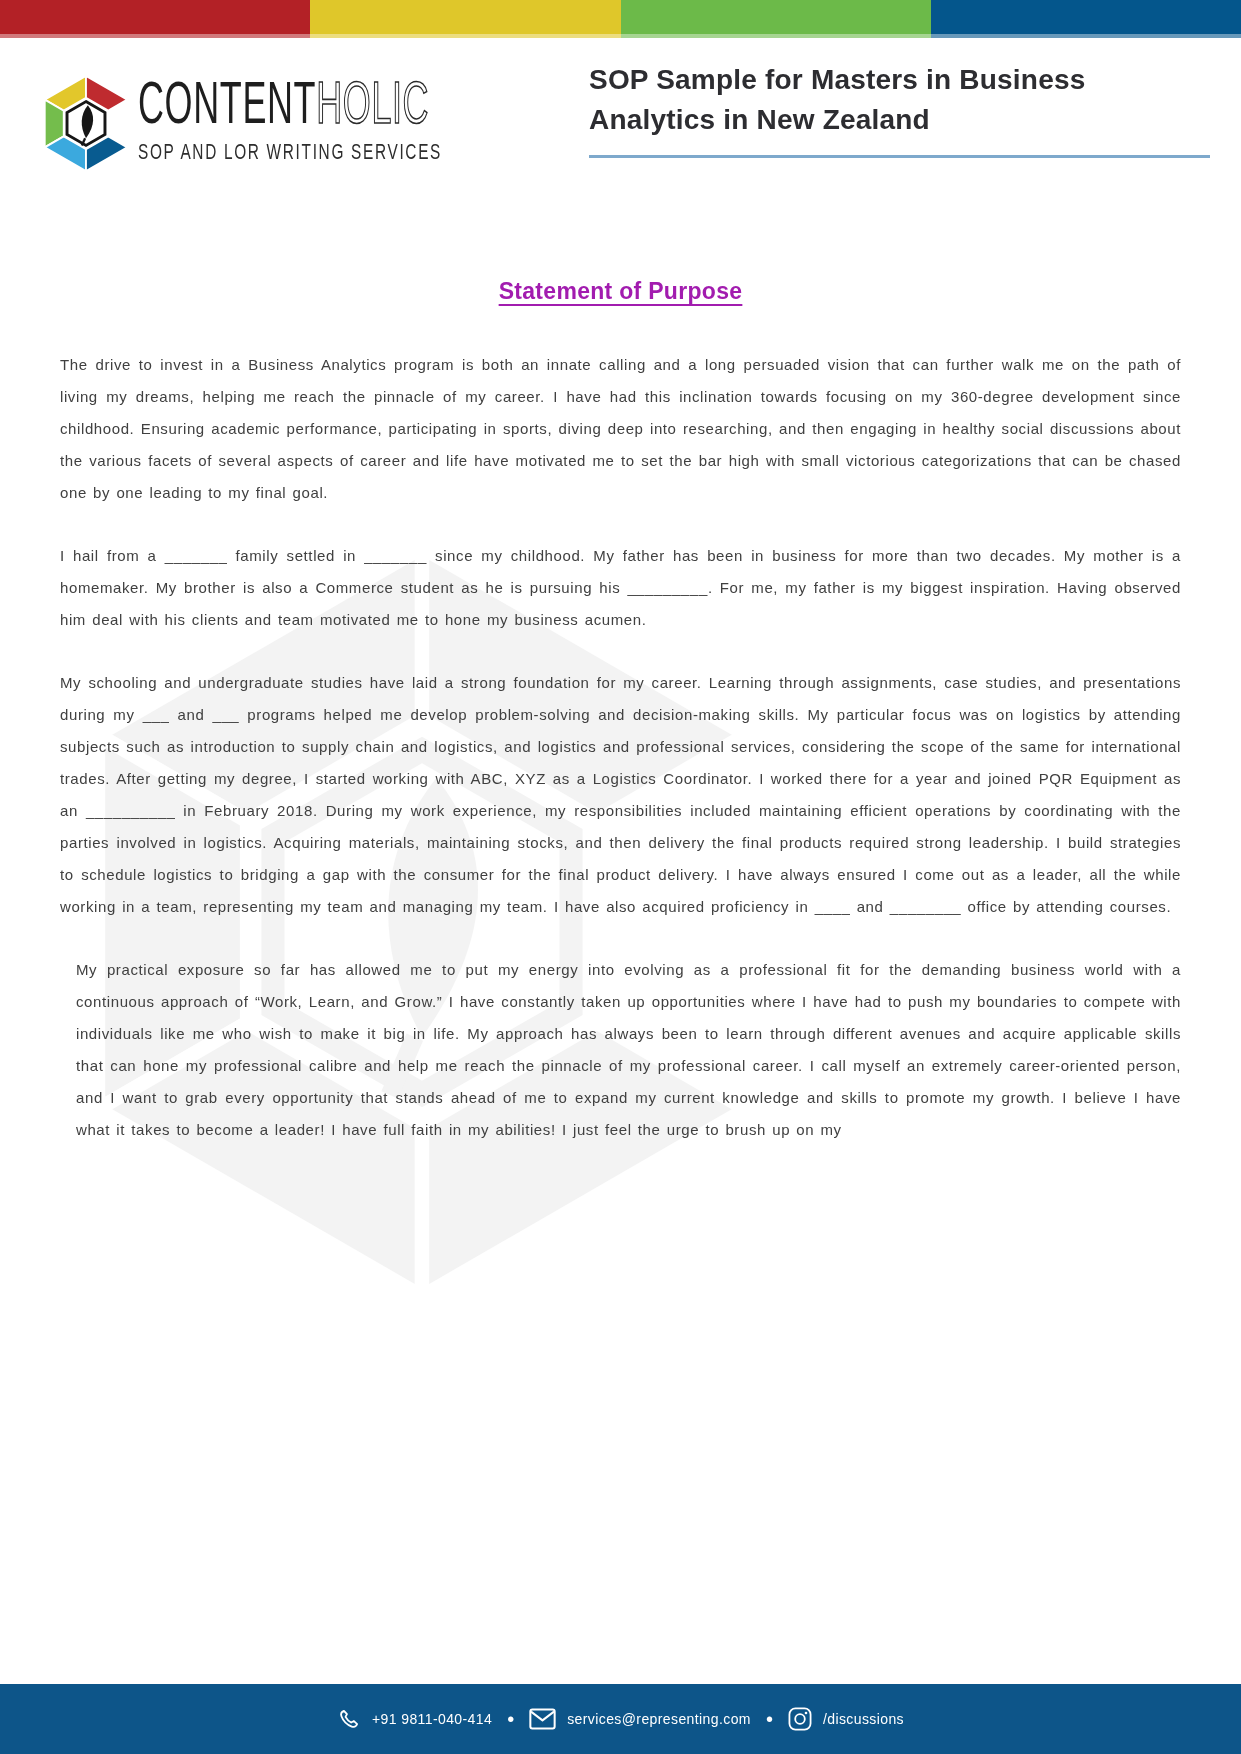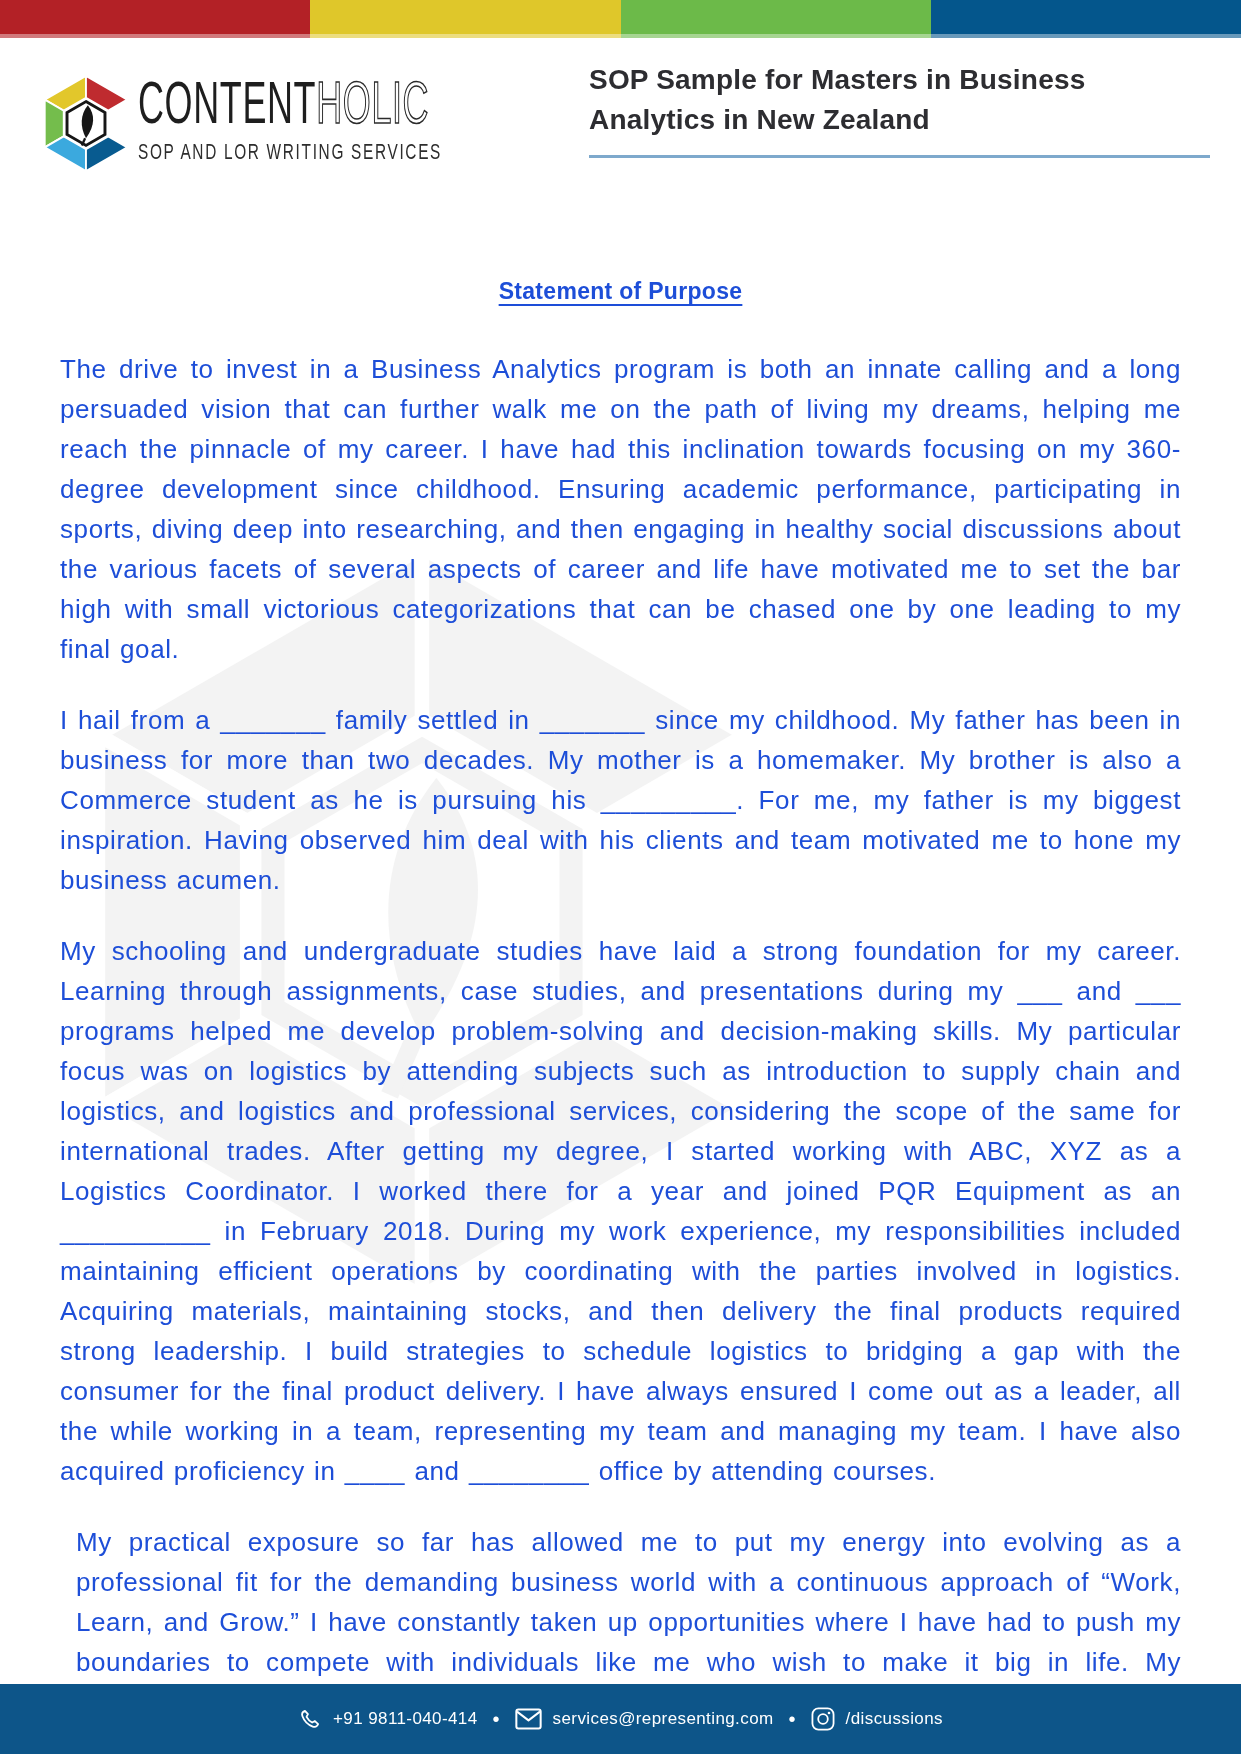--- a/index.html
+++ b/index.html
@@ -25,36 +25,36 @@
   .tagline { margin-top:8px; font-size:22px; letter-spacing:2.4px; color:#2d2d2d;
     white-space:nowrap; transform:scaleX(0.70); transform-origin:left top; }
 
   
   .title-block { position:absolute; left:560px; top:60px; width:621px;margin-left:29px; }
   .page-title { font-size:28px; font-weight:700; color:#2d2d31; line-height:1.42; letter-spacing:0.2px; }
   .title-underline { height:3px; width:100%; margin-top:15px; }
 
   
   .doc-heading { position:absolute; top:278px; left:0; width:1241px; text-align:center;
-    font-size:23px; font-weight:700; color:#1d4ed8; letter-spacing:0.3px;
+    font-size:23px; font-weight:700; color:#a21caf; letter-spacing:0.3px;
     text-decoration:underline; text-decoration-thickness:2px; text-underline-offset:5px; }
 
   
   .watermark { position:absolute; left:62px; top:533px; width:720px; height:778px; z-index:0; }
 
   
   .content { position:absolute; left:60px; top:349px; width:1121px; z-index:1; }
-  .content p { font-size:26px; line-height:40px; color:#1d4ed8; text-align:justify;
+  .content p { font-size:15px; line-height:32px; color:#404040; text-align:justify;
     letter-spacing:0.6px; word-spacing:1.5px; margin:0 0 31px 0; }
   .content p:last-child { margin-bottom:0;margin-left:16px; }
 
   
   .footer { position:absolute; left:0; bottom:0; width:1241px; height:70px; z-index:2;
     display:flex; align-items:center; justify-content:center; gap:15px; color:#ffffff; }
-  .f-item { display:flex; align-items:center; gap:11px; font-size:17px; letter-spacing:0.4px; }
+  .f-item { display:flex; align-items:center; gap:11px; font-size:14px; letter-spacing:0.4px; }
   .f-sep { font-size:20px; line-height:1; }
   .f-icon { display:block; }
 </style>
 </head>
 <body>
 
 <div class="page">
 
   <div class="top-bar">
     <div class="seg" style="background-color: rgb(179, 33, 38);"></div>

